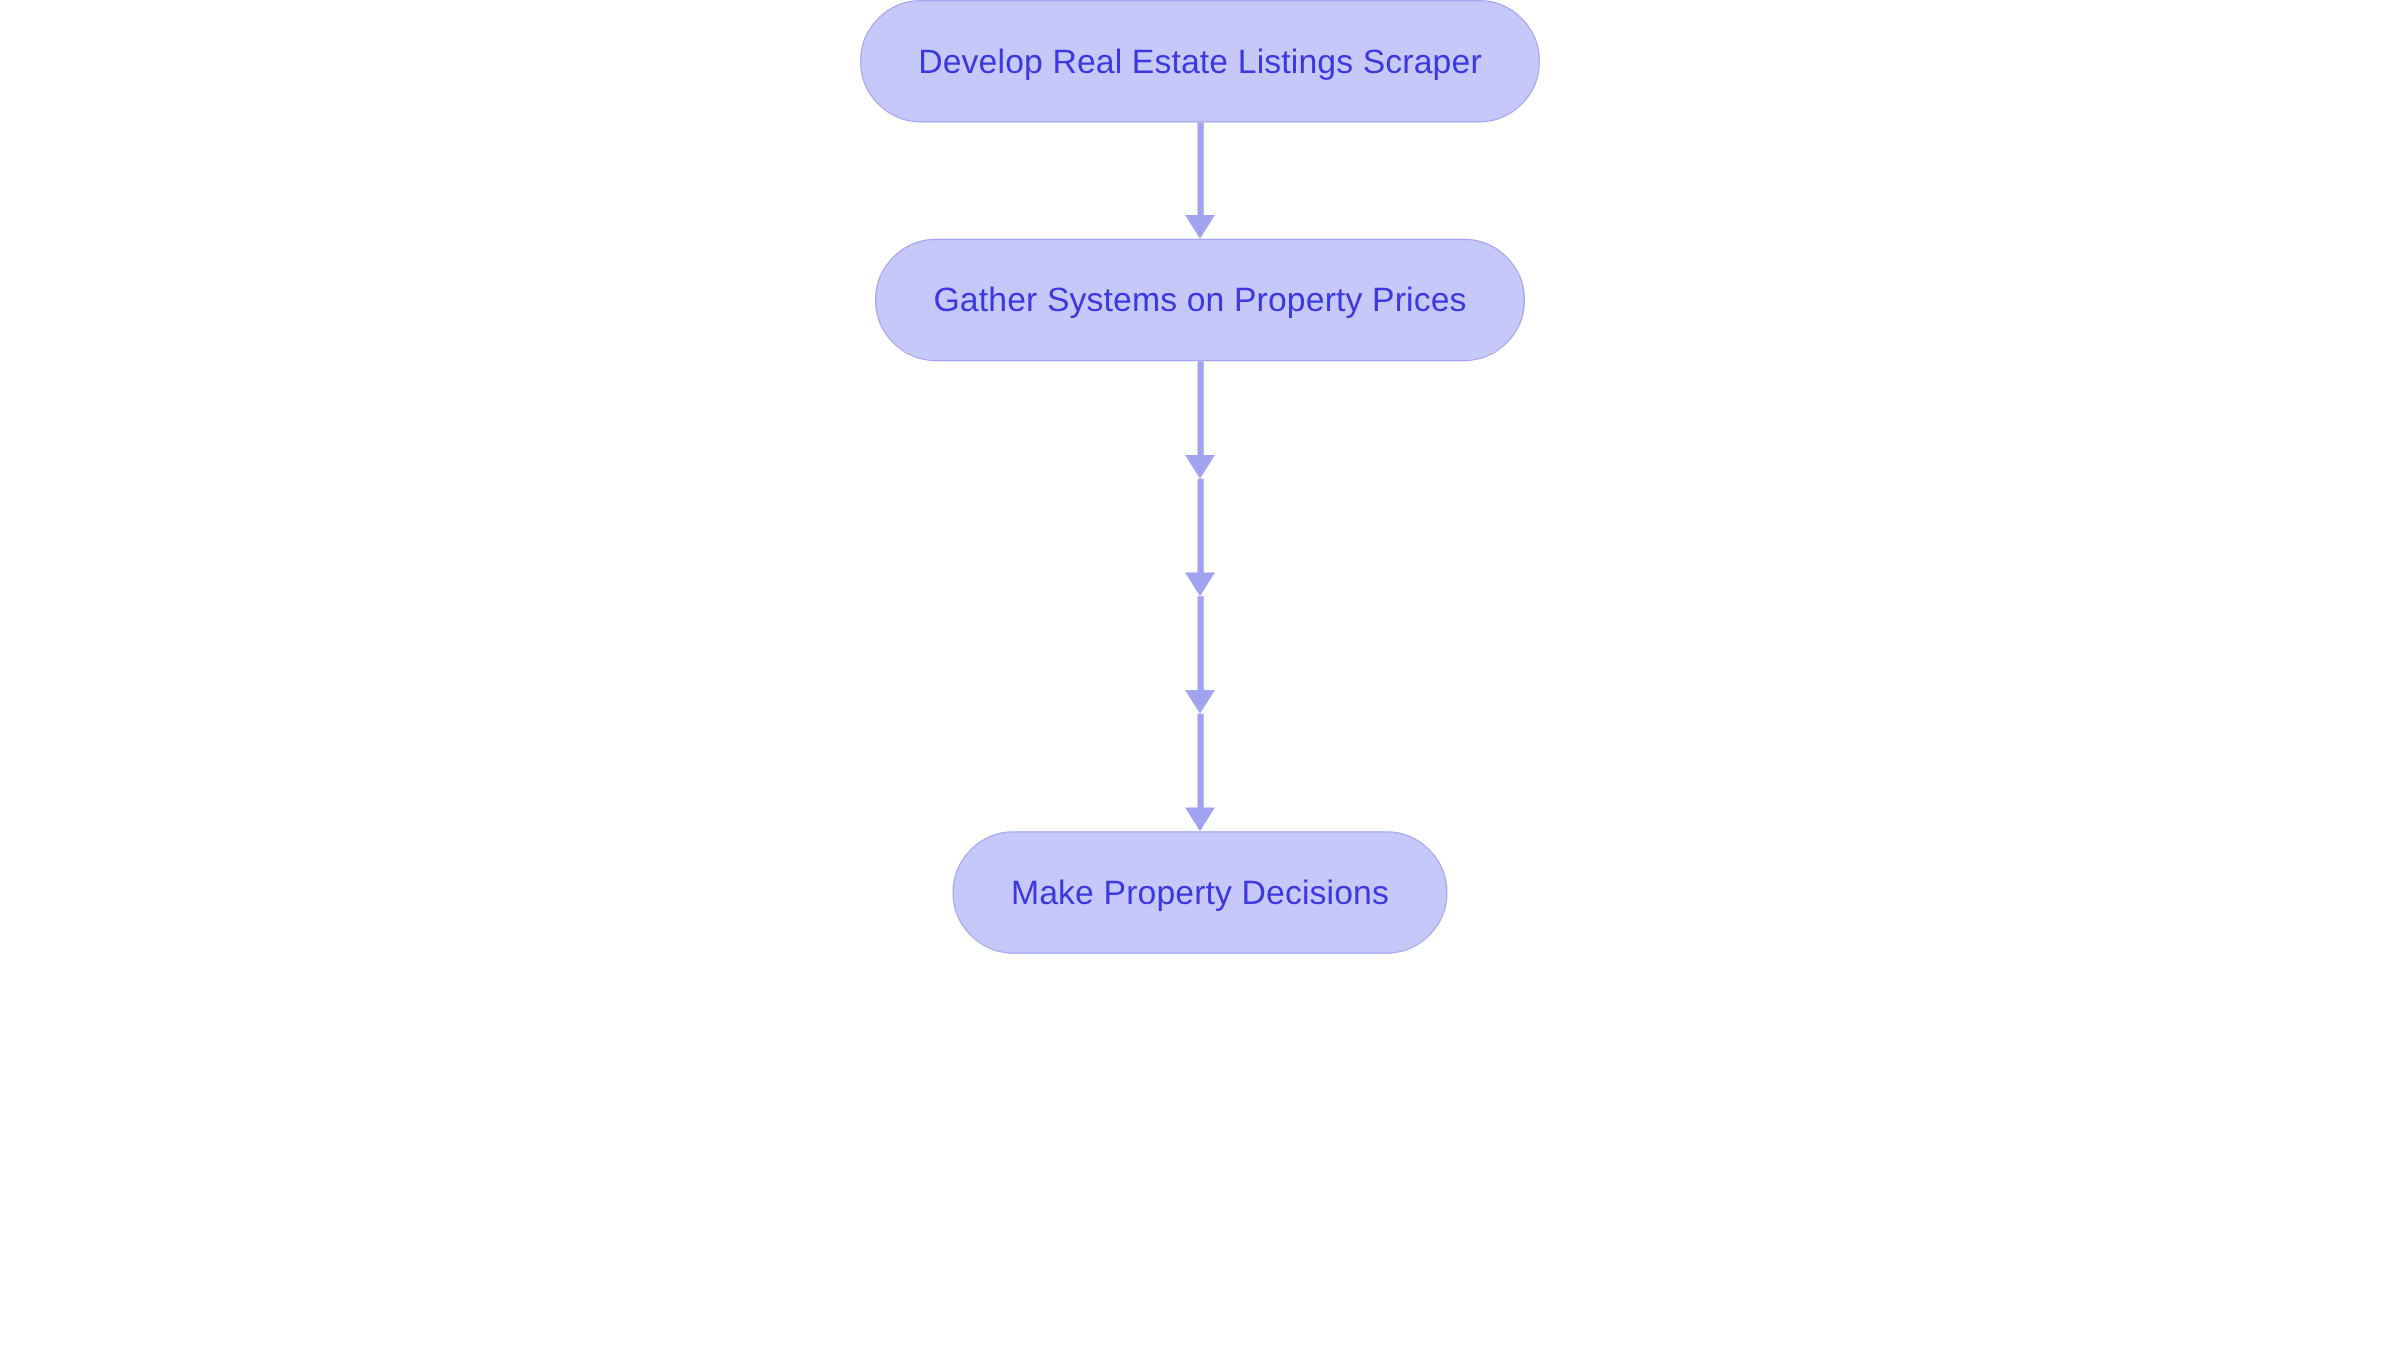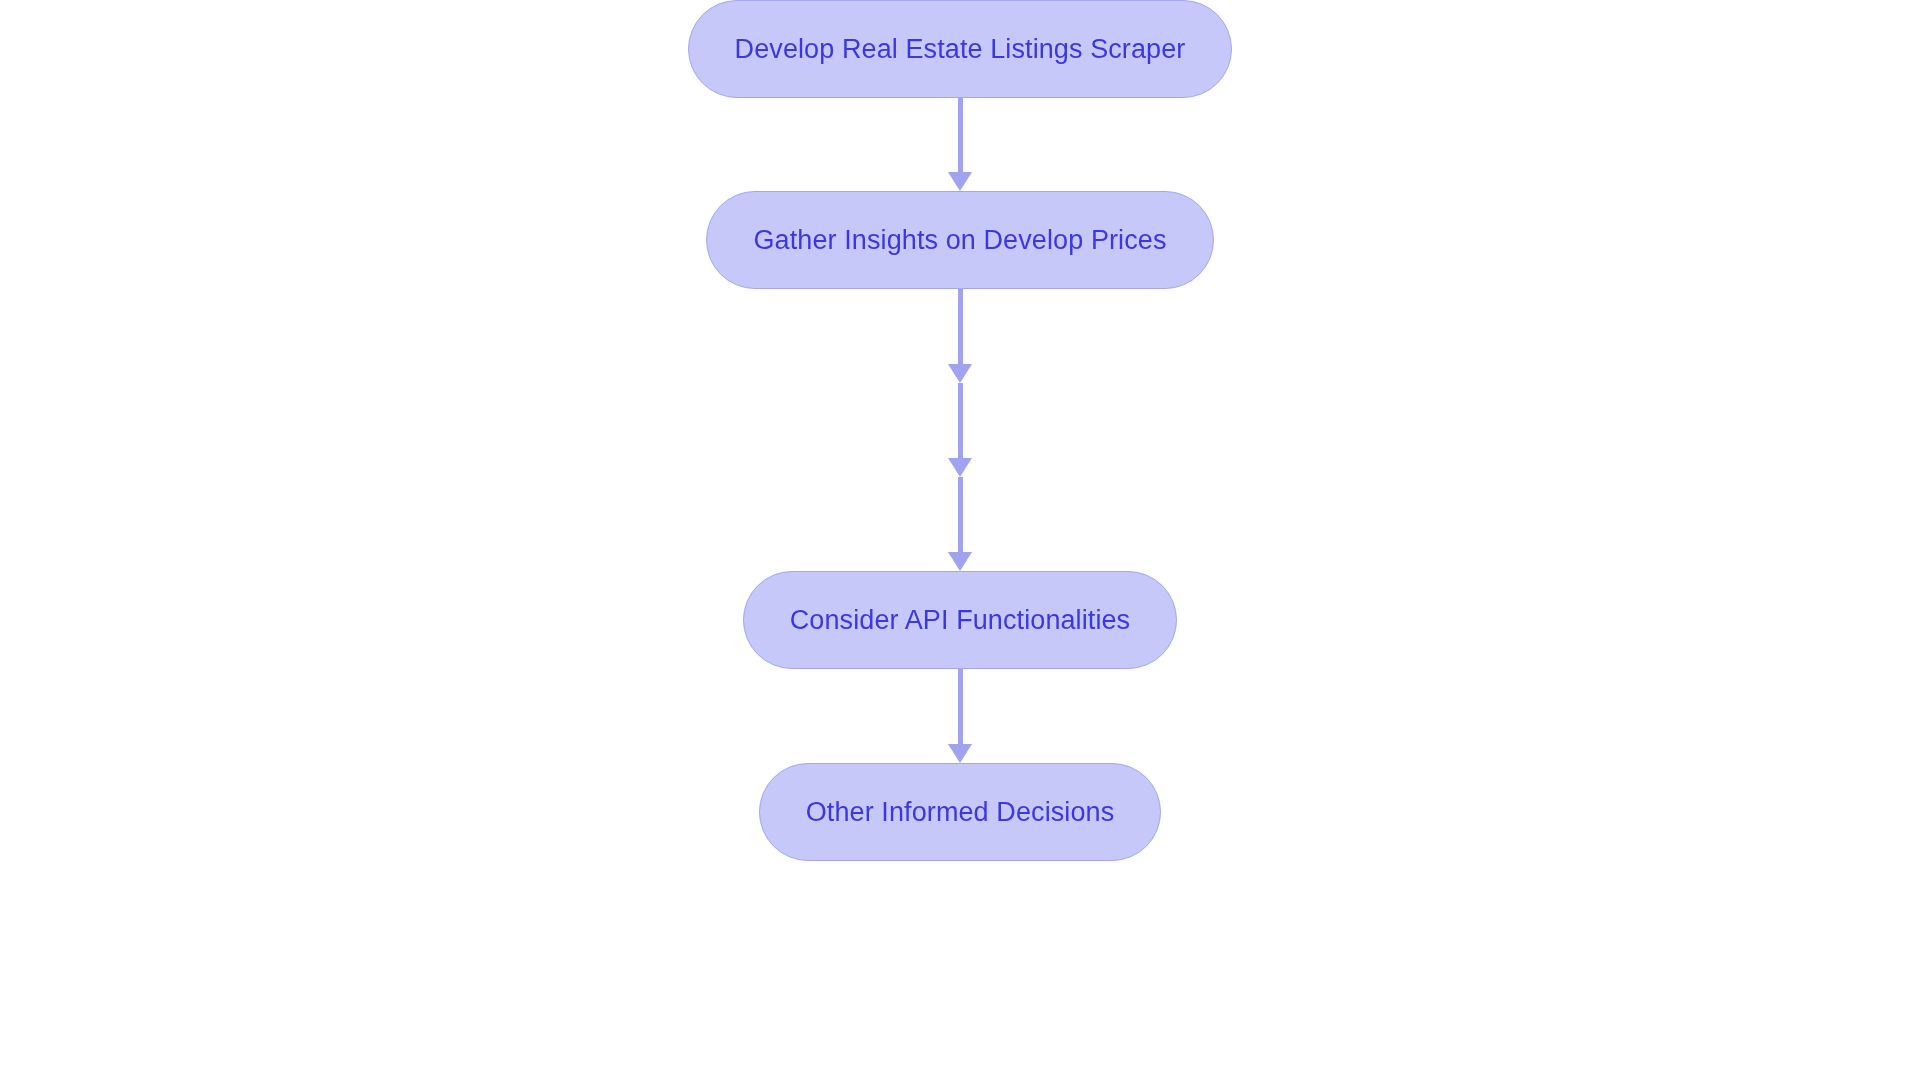--- a/index.html
+++ b/index.html
@@ -106,47 +106,44 @@
     <div class="flow-node n1">
       <span class="node-label">Develop Real Estate Listings Scraper</span>
     </div>
 
     <div class="flow-connector gap1">
       <div class="connector-line"></div>
       <div class="connector-head"></div>
     </div>
 
     <div class="flow-node n2">
-      <span class="node-label">Gather Insights on Develop Prices</span>
+      <span class="node-label">Gather Systems on Property Prices</span>
     </div>
 
     <div class="flow-connector gap2">
       <div class="connector-line"></div>
       <div class="connector-head"></div>
     </div>
 
 
     <div class="flow-connector gap3">
       <div class="connector-line"></div>
       <div class="connector-head"></div>
     </div>
 
 
     <div class="flow-connector gap4">
       <div class="connector-line"></div>
       <div class="connector-head"></div>
     </div>
 
-    <div class="flow-node n5">
-      <span class="node-label">Consider API Functionalities</span>
-    </div>
 
     <div class="flow-connector gap5">
       <div class="connector-line"></div>
       <div class="connector-head"></div>
     </div>
 
     <div class="flow-node n6">
-      <span class="node-label">Other Informed Decisions</span>
+      <span class="node-label">Make Property Decisions</span>
     </div>
 
   </div>
 </div>
 
 </body></html>

